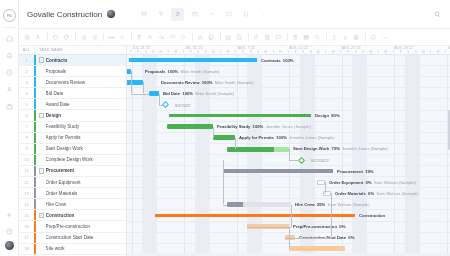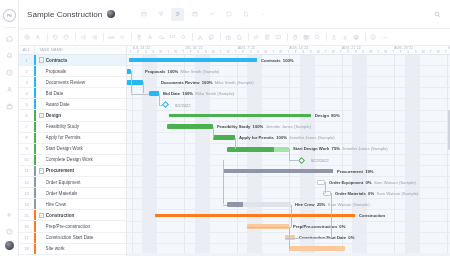--- a/index.html
+++ b/index.html
@@ -196,21 +196,21 @@
           <path d="M6.4 6.3a1.7 1.7 0 0 1 3.2.6c0 1.1-1.6 1.3-1.6 2.4"></path>
           <circle cx="8" cy="11.4" r=".7" fill="currentColor" stroke="none"></circle>
         </svg>
     </div>
     <div class="rail-avatar"></div>
   </div>
 
   <div class="main">
 
     <div class="hdr">
-      <div class="hdr-title">Sample Construction</div>
+      <div class="hdr-title">Govalle Construction</div>
       <div class="hdr-globe"></div>
 
       <div class="hdr-views">
         <div class="vbtn">
           <svg width="6" height="6" viewBox="0 0 16 16" fill="none" stroke="currentColor" stroke-width="1.4">
               <rect x="2.4" y="3" width="11.2" height="10" rx="1"></rect>
               <path d="M2.4 6.6h11.2"></path>
             </svg>
         </div>
         <div class="vbtn">

